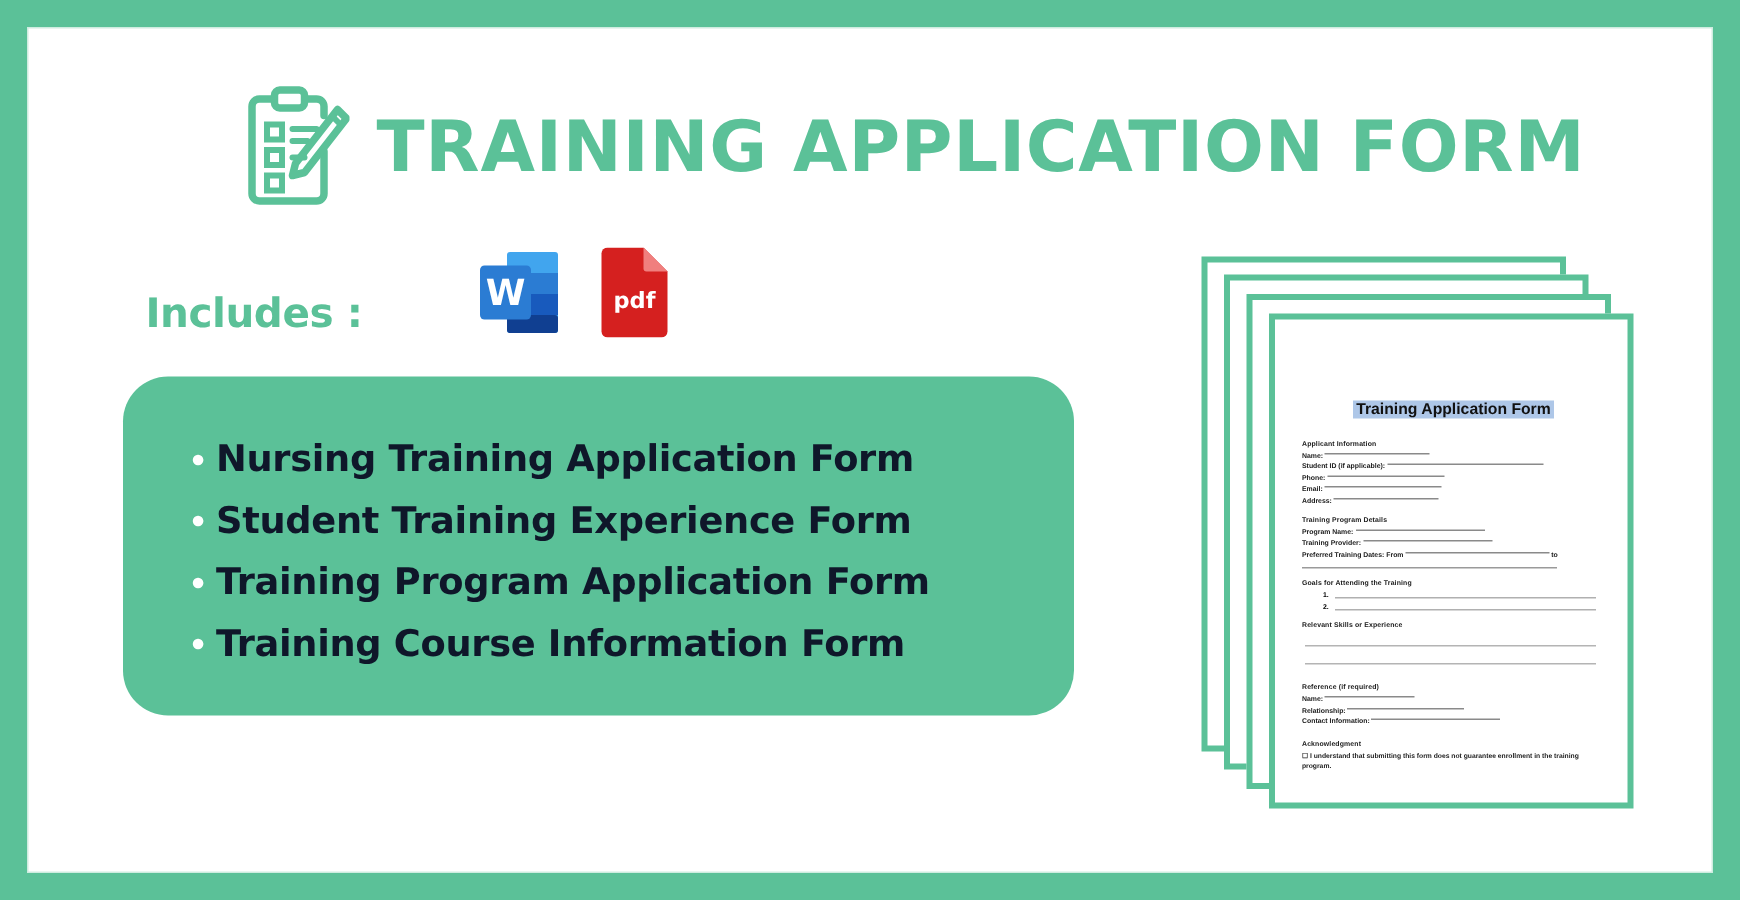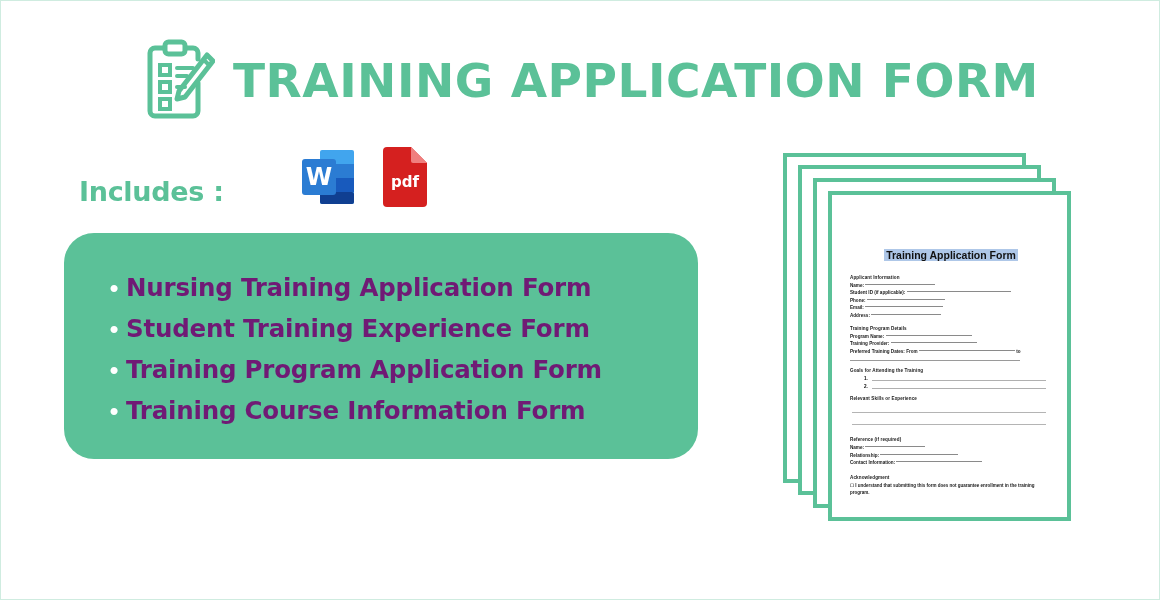--- a/index.html
+++ b/index.html
@@ -6,20 +6,21 @@
   html,body { width:1160px; height:600px; }
   body {
     font-family:"Liberation Sans", sans-serif;
     background:#5fc29a;
     overflow:hidden;
   }
   .poster {
     position:relative;
     width:1160px; height:600px;
     background:#5bc198;
+    padding:18px;
   }
   .inner {
     position:relative;
     width:100%; height:100%;
     background:#ffffff;
     border:1px solid #cfece0;
     overflow:hidden;
   }
 
   
@@ -70,21 +71,21 @@
   }
   .bullet {
     color:#ffffff;
     font-size:26px;
     line-height:34px;
     width:24px;
     flex:none;
     text-align:center;
   }
   .list-text {
-    color:#701a75;
+    color:#0f172a;
     font-size:24.5px;
     font-weight:bold;
     line-height:34px;
     letter-spacing:-0.2px;
     font-family:"DejaVu Sans", sans-serif;
   }
 
   
   .footer-brand {
     position:absolute;

